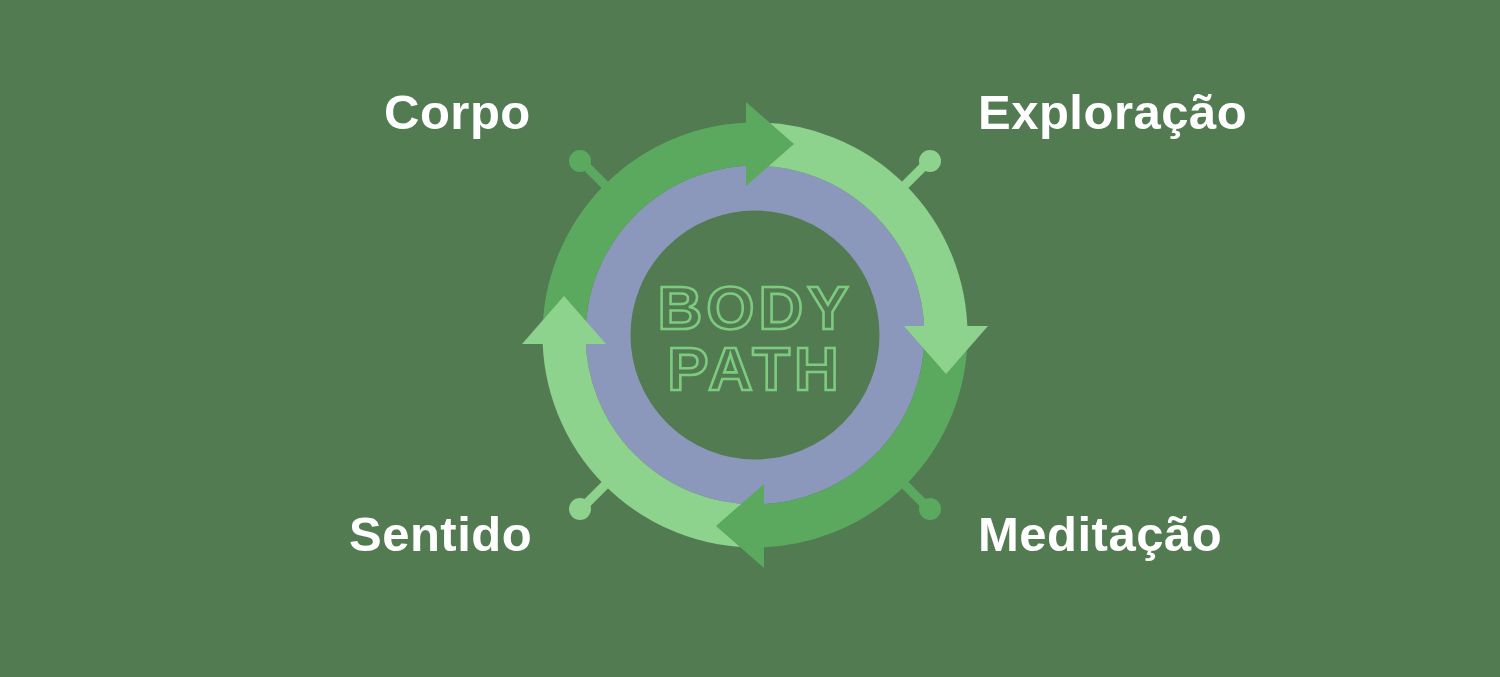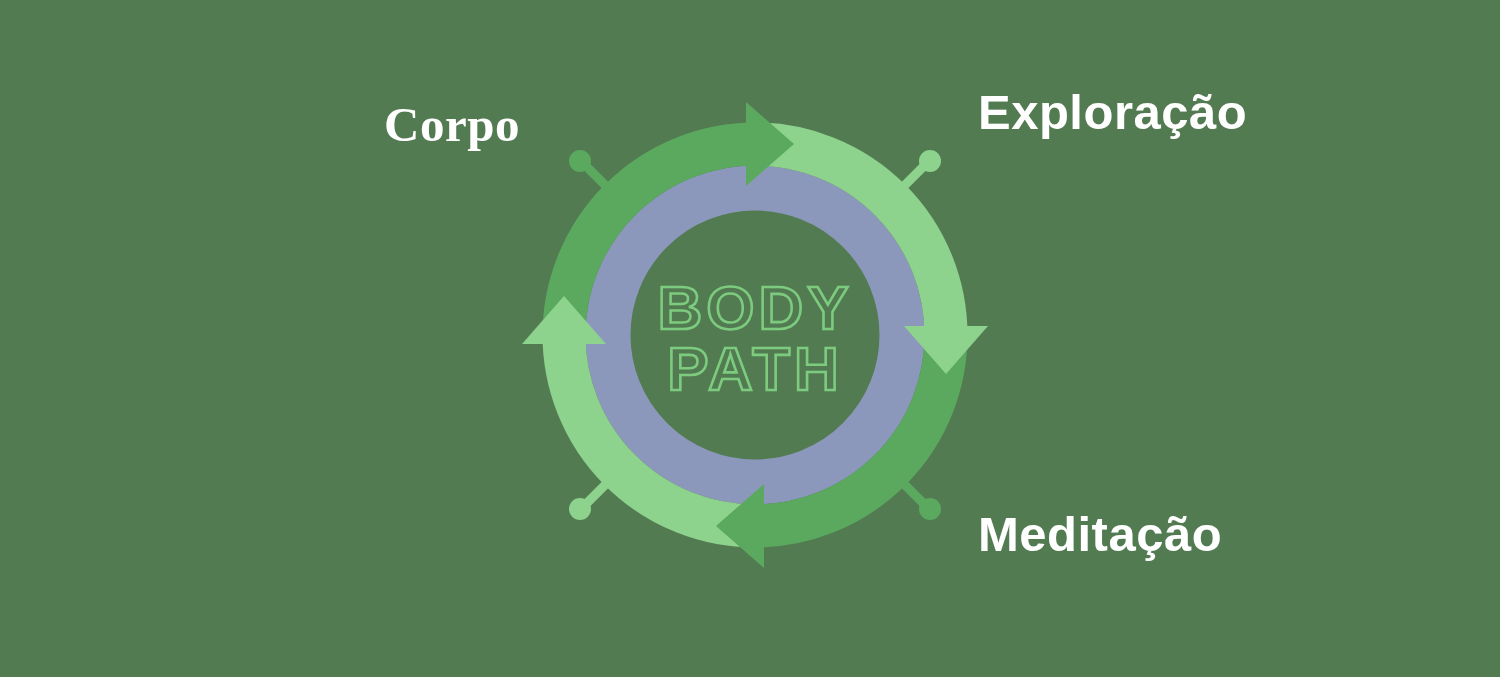--- a/index.html
+++ b/index.html
@@ -29,21 +29,21 @@
   .step-label{
     position:absolute;
     font-family:"Liberation Sans", sans-serif;
     font-weight:700;
     font-size:49px;
     letter-spacing:0.5px;
     color:var(--label_text);
     white-space:nowrap;
     line-height:1.1;
   }
-  .pos-top-left{left:384px;top:98px;font-family:Liberation Serif, serif;}
+  .pos-top-left{left:384px;top:86px;}
   .pos-top-right{left:978px;top:86px;}
   .pos-bottom-left{left:349px;top:508px;}
   .pos-bottom-right{left:978px;top:508px;}
   .center-text{
     font-family:"Liberation Sans", sans-serif;
     font-weight:700;
     letter-spacing:4px;
   }
 </style>
 </head>
@@ -82,14 +82,15 @@
     <polygon points="764,484 764,568 716,526" style="fill:var(--green_mid)"></polygon>
     <polygon points="522,344 606,344 564,296" style="fill:var(--green_light)"></polygon>
 
     <text x="755" y="329" text-anchor="middle" class="center-text" font-size="62" fill="none" style="stroke:var(--center_outline)" stroke-width="2.6">BODY</text>
     <text x="755" y="390" text-anchor="middle" class="center-text" font-size="62" fill="none" style="stroke:var(--center_outline)" stroke-width="2.6">PATH</text>
   </svg>
 
   <div class="step-label pos-top-left">Corpo</div>
   <div class="step-label pos-top-right">Exploração</div>
   <div class="step-label pos-bottom-right">Meditação</div>
+  <div class="step-label pos-bottom-left">Sentido</div>
 
 </div>
 
 </body></html>

